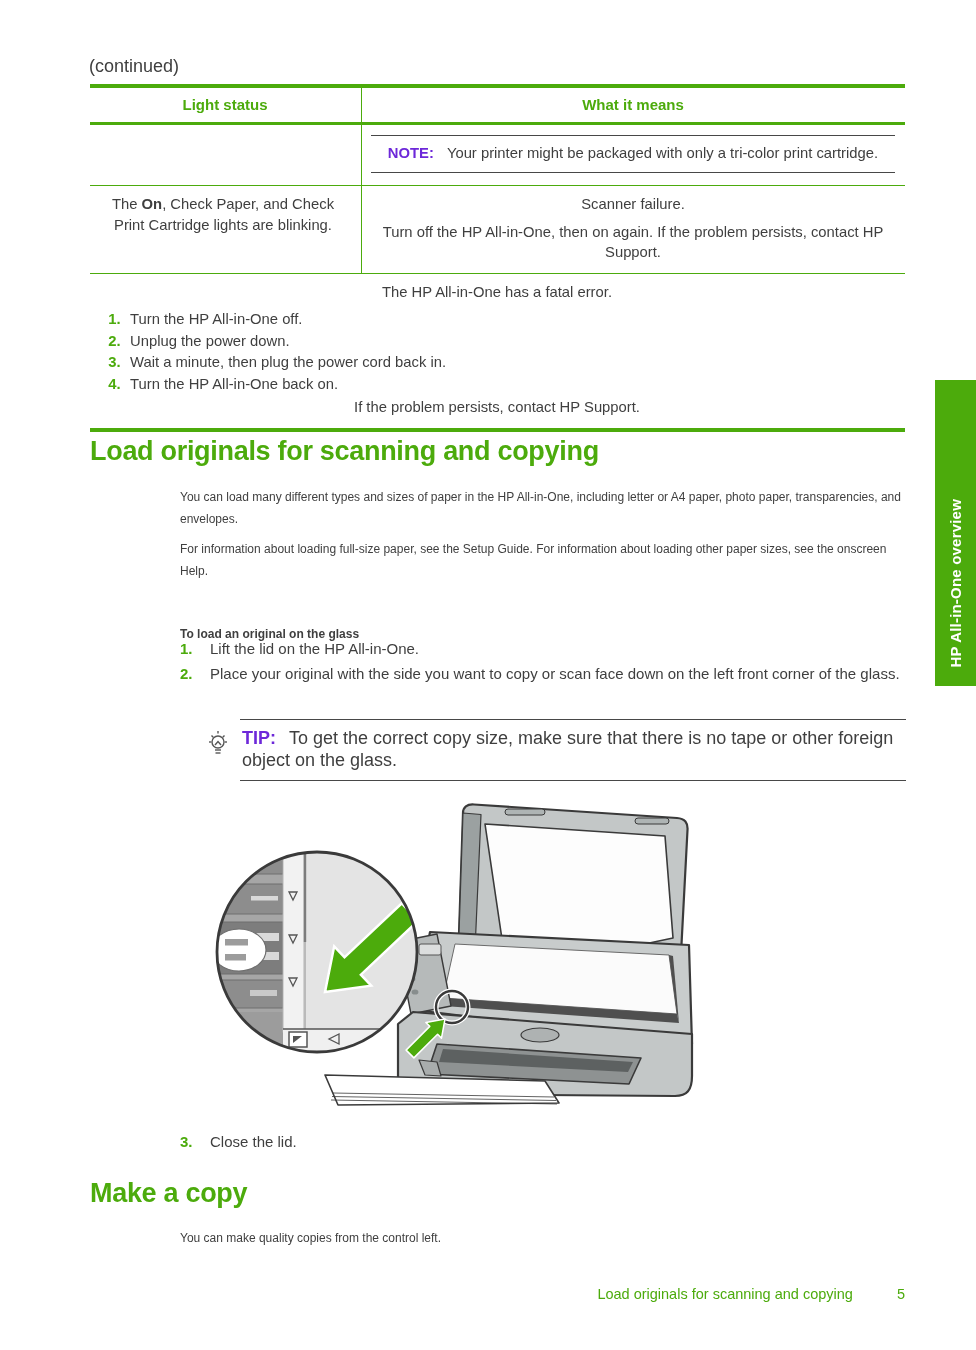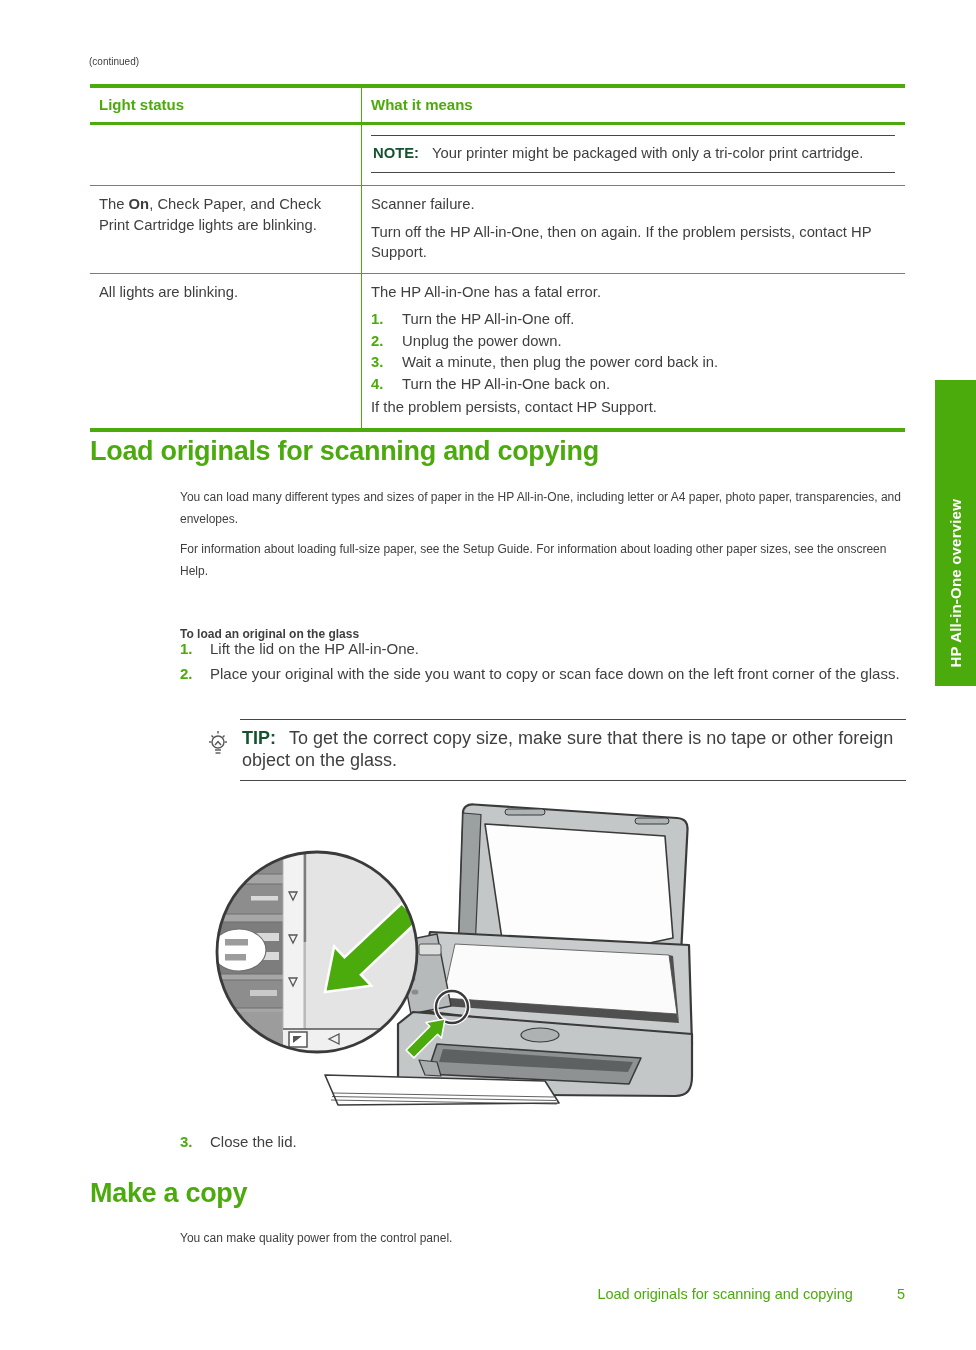--- a/index.html
+++ b/index.html
@@ -1,29 +1,29 @@
 <!DOCTYPE html>
 <html><head>
 <meta charset="utf-8">
 <style>
   html,body{margin:0;padding:0;background:#ffffff;}
   body{width:976px;height:1350px;position:relative;overflow:hidden;
        font-family:"Liberation Sans", sans-serif;color:#3f3f3f;}
   .abs{position:absolute;}
   
-  #continued{left:89px;top:56px;font-size:10px;}
+  #continued{left:89px;top:56px;font-size:18px;}
   #light-table{left:90px;top:84px;width:815px;border-top:4px solid #4cab0c;border-bottom:4px solid #4cab0c;font-size:14.8px;line-height:20.5px;}
-  .trow{display:flex;}
+  .trow{display:flex;text-align:center;}
   .trow + .trow{border-top:1px solid #4cab0c;}
   .trow.hdr{border-top:none;border-bottom:2px solid #4cab0c;}
   .cell-l{width:272px;box-sizing:border-box;border-right:1px solid #4cab0c;padding:8px 14px 10px 9px;}
   .cell-r{flex:1;box-sizing:border-box;padding:8px 10px 10px 9px;}
   .hdr .cell-l,.hdr .cell-r{padding:7px 10px 6px 9px;color:#4cab0c;font-weight:bold;font-size:15px;}
   .note-block{border-top:1.5px solid #474747;border-bottom:1.5px solid #474747;padding:7px 2px 9px;margin:2px 0;}
-  .muted-label{font-weight:bold;color:#14532d;margin-right:13px;}
+  .muted-label{font-weight:bold;color:#6d28d9;margin-right:13px;}
   .cell-r p{margin:0 0 7px;}
   .cell-r p:last-child{margin-bottom:0;}
   .steps{margin:5px 0 3px;}
   .step-row{display:flex;margin:1px 0;}
   .step-num{width:31px;flex:none;color:#4cab0c;font-weight:bold;}
   
   .h1{left:90px;font-size:27px;font-weight:bold;color:#4cab0c;letter-spacing:-0.3px;}
   .body-text{left:180px;width:727px;font-size:12px;line-height:21.5px;}
   .proc-title{font-weight:bold;margin-top:12px;}
   .pstep{left:180px;width:730px;display:flex;font-size:15px;line-height:21.5px;}
@@ -64,21 +64,20 @@
   <div class="trow">
     <div class="cell-l">
       <span>The </span><b>On</b><span>, Check Paper, and Check Print Cartridge lights are blinking.</span>
     </div>
     <div class="cell-r">
       <p>Scanner failure.</p>
       <p>Turn off the HP All-in-One, then on again. If the problem persists, contact HP Support.</p>
     </div>
   </div>
   <div class="trow">
-    <div class="cell-l">All lights are blinking.</div>
     <div class="cell-r">
       <p>The HP All-in-One has a fatal error.</p>
       <div class="steps">
         <div class="step-row">
           <span class="step-num">1.</span>
             <span>Turn the HP All-in-One off.</span>
         </div>
         <div class="step-row">
           <span class="step-num">2.</span>
             <span>Unplug the power down.</span>
@@ -218,21 +217,21 @@
     </g>
   </svg>
 </div>
 
 <div class="abs pstep" style="top:1131px;">
   <span class="step-num">3.</span>
     <span>Close the lid.</span>
 </div>
 
 <h1 class="abs h1" style="top:1178px;margin:0;">Make a copy</h1>
-<div class="abs body-text" style="top:1228px;">You can make quality power from the control panel.</div>
+<div class="abs body-text" style="top:1228px;">You can make quality copies from the control left.</div>
 
 <div class="abs" id="footer">
   <span>Load originals for scanning and copying</span>
   <span>5</span>
 </div>
 
 <div class="abs" id="side-tab">
   <span>HP All-in-One overview</span>
 </div>
 

